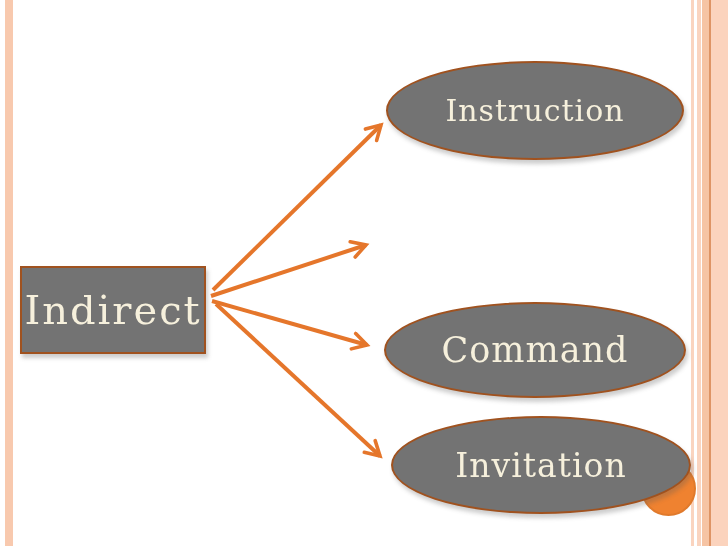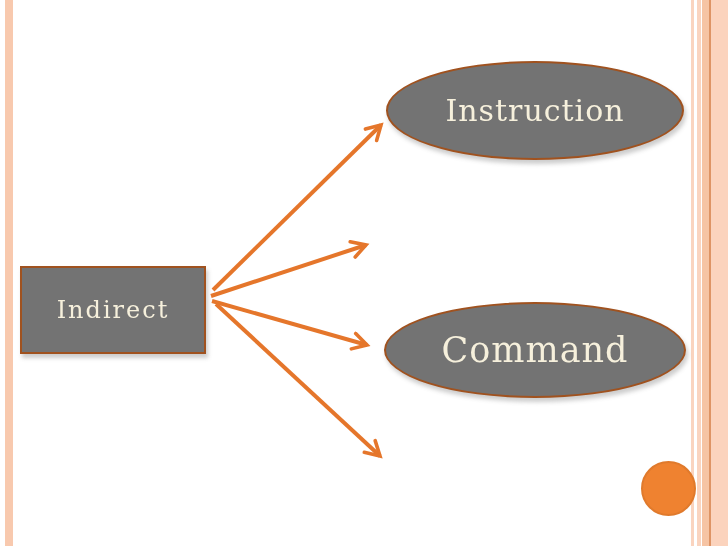--- a/index.html
+++ b/index.html
@@ -36,21 +36,21 @@
     display: flex;
     align-items: center;
     justify-content: center;
     text-align: center;
     letter-spacing: 1px;
     box-shadow: 2px 4px 4px rgba(90, 90, 90, 0.30);
   }
   .node.rect {
     left: 20px; top: 266px;
     width: 186px; height: 88px;
-    font-size: 24px;
+    font-size: 40px;
     letter-spacing: 2px;
   }
   .node.ellipse { border-radius: 50%; }
   .node.e1 { left: 386px; top: 61px;  width: 298px; height: 99px;  font-size: 30px; }
   .node.e2 { left: 379px; top: 179px; width: 304px; height: 107px; font-size: 35px; }
   .node.e3 { left: 384px; top: 302px; width: 302px; height: 96px;  font-size: 35px; }
   .node.e4 { left: 391px; top: 416px; width: 300px; height: 98px;  font-size: 33px; z-index: 3; }
 
   .corner-circle {
     position: absolute;
@@ -100,14 +100,17 @@
   <div class="node rect">
     <span>Indirect</span>
   </div>
 
   <div class="node ellipse e1">
     <span>Instruction</span>
   </div>
   <div class="node ellipse e3">
     <span>Command</span>
   </div>
+  <div class="node ellipse e4">
+    <span>Invitation</span>
+  </div>
 
 </div>
 
 </body></html>

